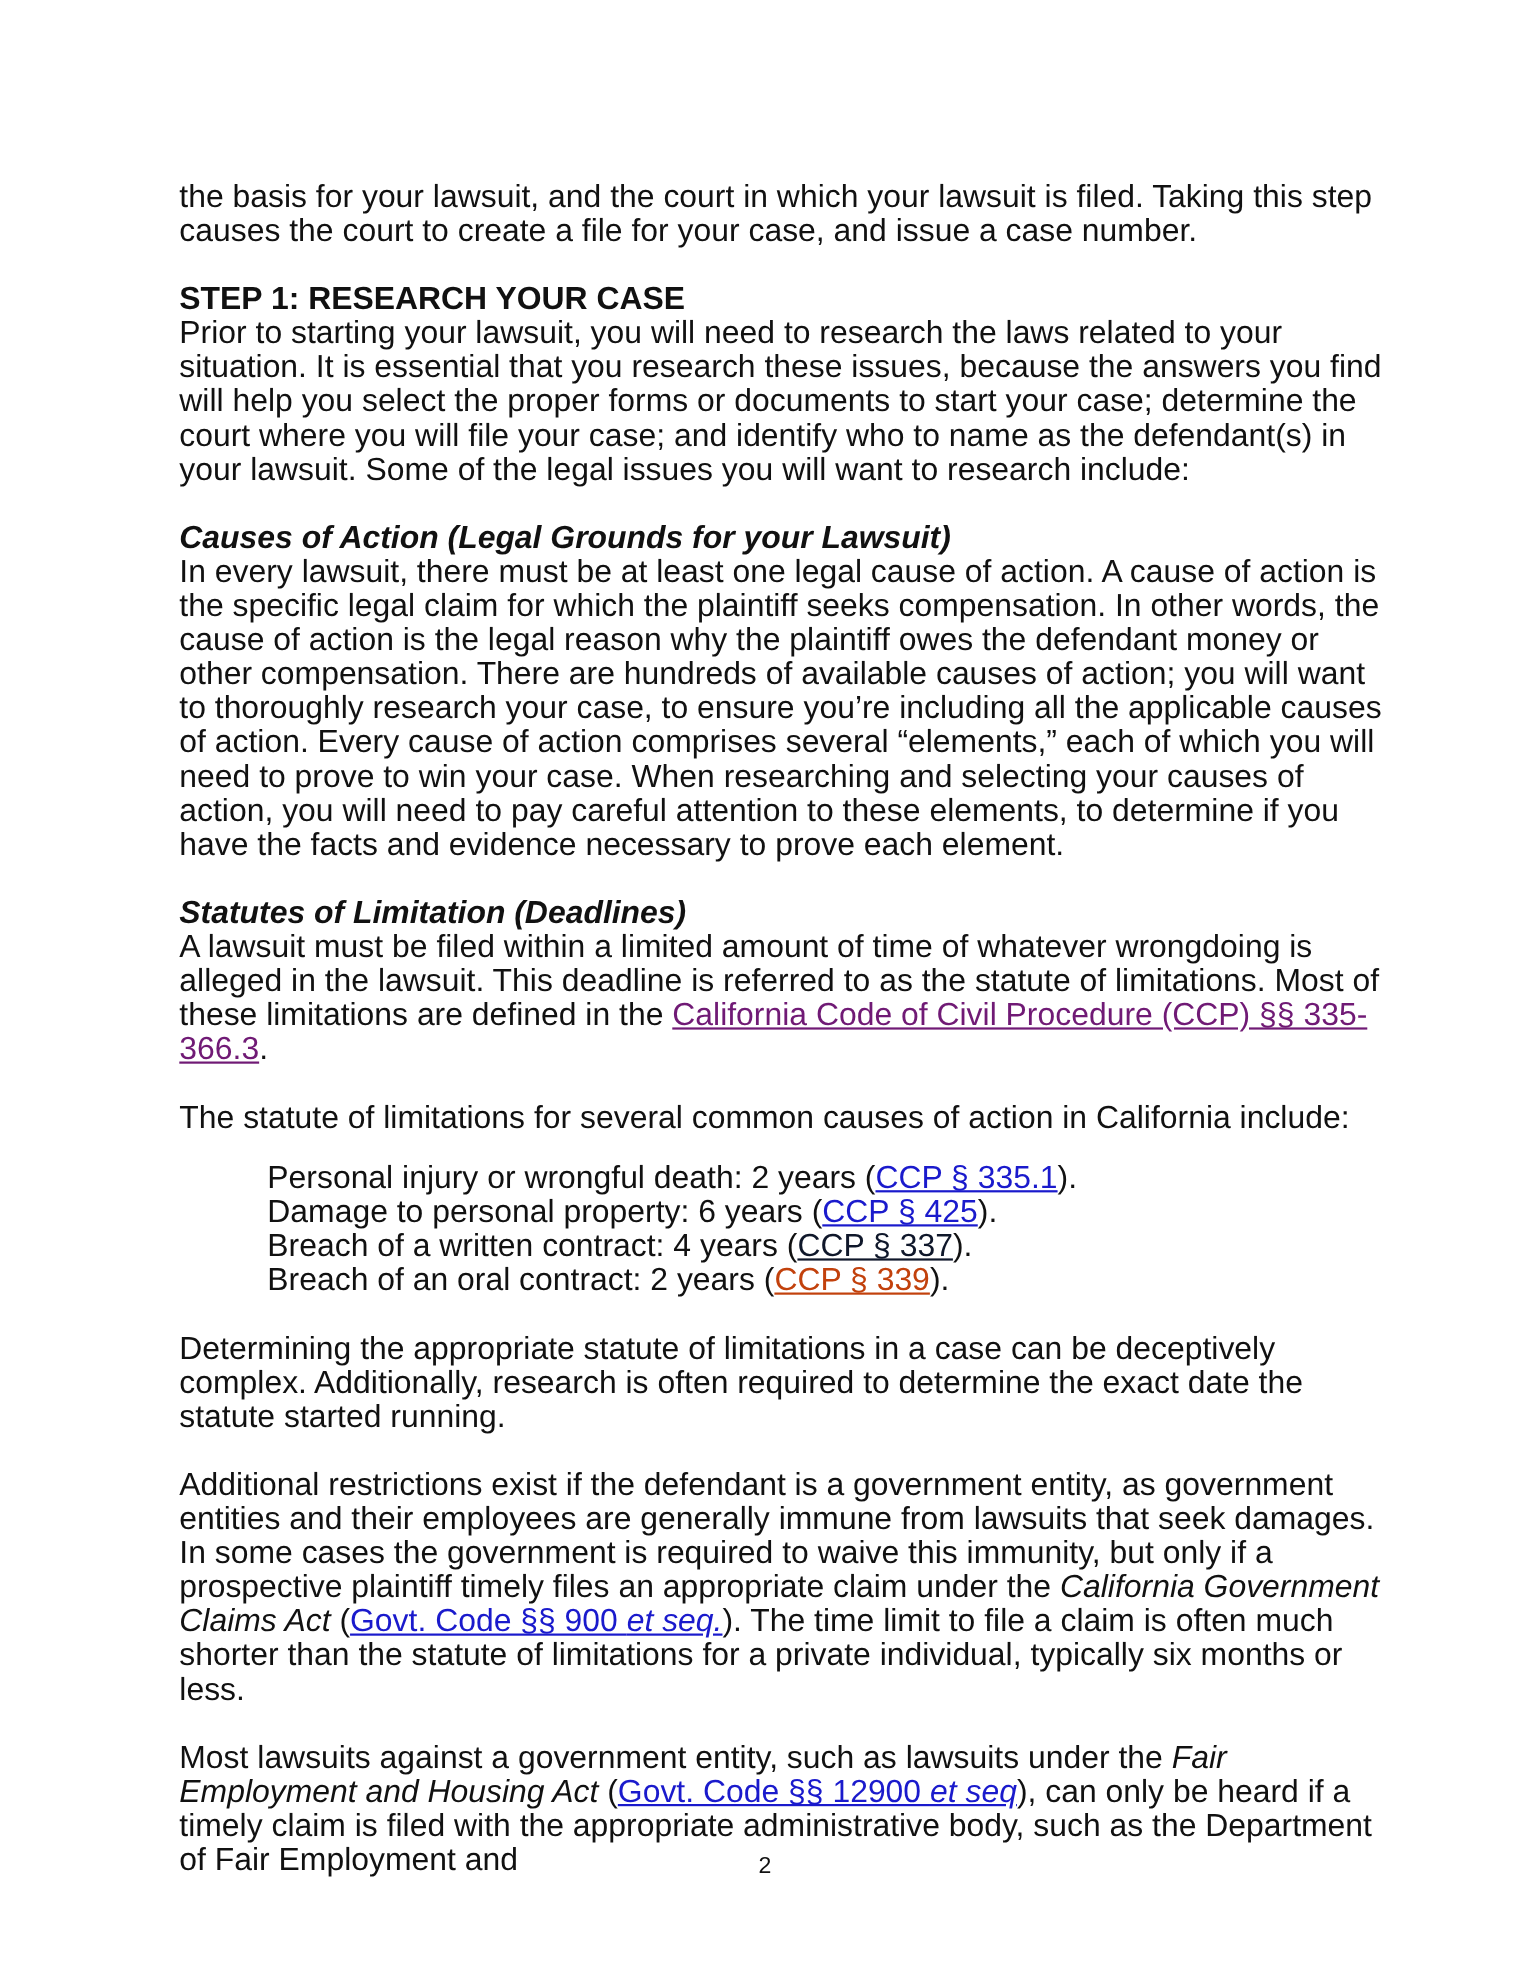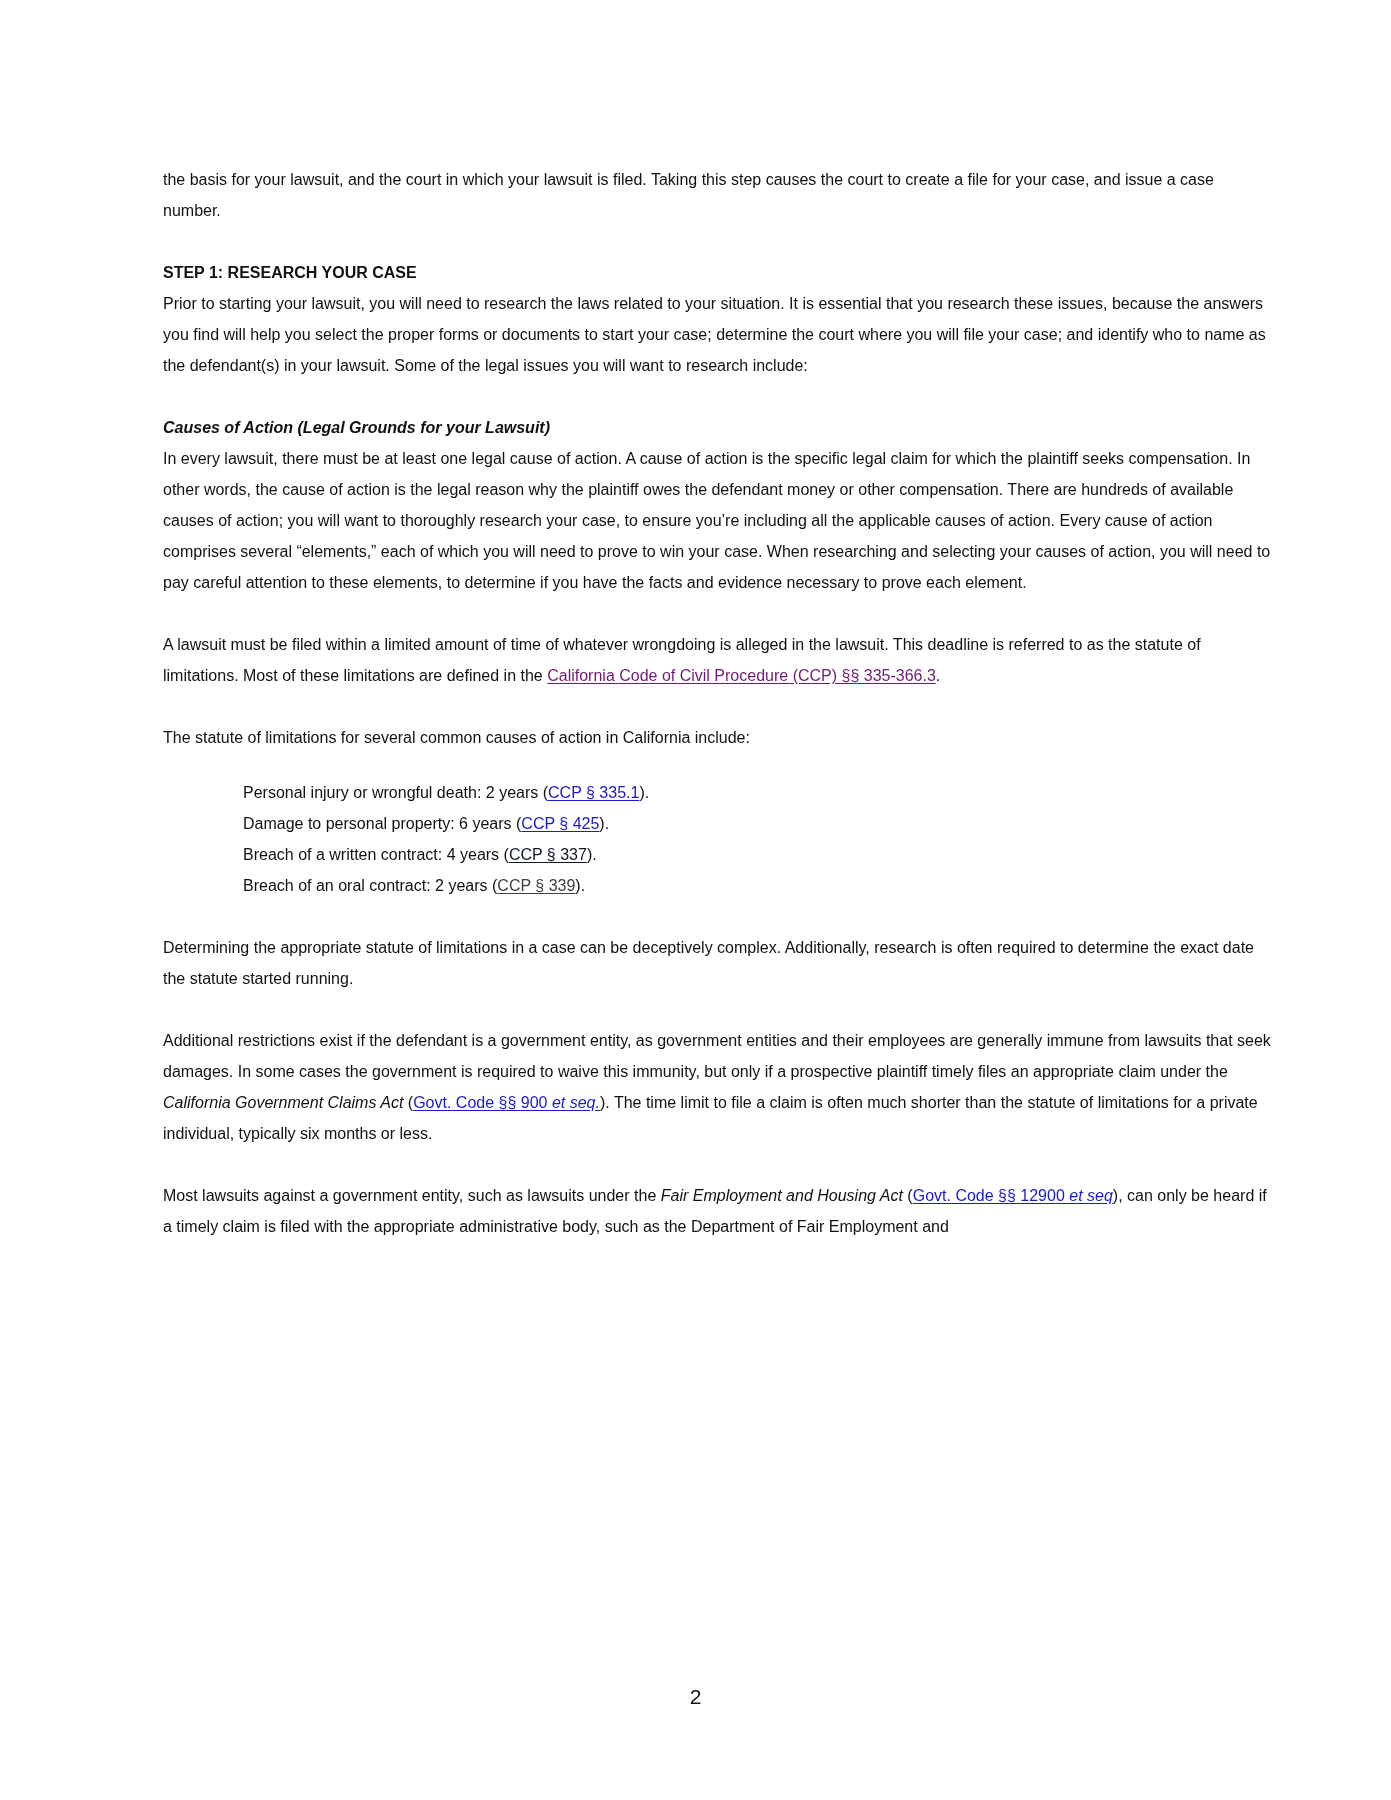--- a/index.html
+++ b/index.html
@@ -1,19 +1,19 @@
 <!DOCTYPE html>
 <html><head>
 <meta charset="utf-8">
 <style>
   html, body { margin: 0; padding: 0; background: #ffffff; }
   body { width: 1391px; height: 1800px; position: relative; overflow: hidden;
          font-family: "Liberation Sans", sans-serif; color: #111111; }
   .page { position: absolute; left: 163px; top: 164px; width: 1110px;
-          font-size: 16px; line-height: 31px; }
+          font-size: 29px; line-height: 31px; }
   p { margin: 0; }
   .gap { height: 31px; }
   .h-bold { font-weight: bold; }
   .h-bi { font-weight: bold; font-style: italic; }
   a.lnk { color: #1a1acc; text-decoration: underline; text-underline-offset: 2px; }
   .ital { font-style: italic; }
   .list { padding-left: 80px; margin-top: 24px; }
   .pagenum { position: absolute; left: 0; width: 1391px; top: 1685px; text-align: center;
              font-size: 21px; }
 </style>
@@ -26,29 +26,30 @@
   <div class="gap"></div>
 
   <p class="h-bold">STEP 1: RESEARCH YOUR CASE</p>
   <p>Prior to starting your lawsuit, you will need to research the laws related to your situation. It is essential that you research these issues, because the answers you find will help you select the proper forms or documents to start your case; determine the court where you will file your case; and identify who to name as the defendant(s) in your lawsuit.  Some of the legal issues you will want to research include:</p>
   <div class="gap"></div>
 
   <p class="h-bi">Causes of Action (Legal Grounds for your Lawsuit)</p>
   <p>In every lawsuit, there must be at least one legal cause of action. A cause of action is the specific legal claim for which the plaintiff seeks compensation. In other words, the cause of action is the legal reason why the plaintiff owes the defendant money or other compensation. There are hundreds of available causes of action; you will want to thoroughly research your case, to ensure you’re including all the applicable causes of action. Every cause of action comprises several “elements,” each of which you will need to prove to win your case. When researching and selecting your causes of action, you will need to pay careful attention to these elements, to determine if you have the facts and evidence necessary to prove each element.</p>
   <div class="gap"></div>
 
+  <p class="h-bi">Statutes of Limitation (Deadlines)</p>
   <p><span>A lawsuit must be filed within a limited amount of time of whatever wrongdoing is alleged in the lawsuit. This deadline is referred to as the statute of limitations. Most of these limitations are defined in the </span><a class="lnk" href="#" style="color: #701a75;">California Code of Civil Procedure (CCP) §§ 335-366.3</a><span>.</span></p>
   <div class="gap"></div>
 
   <p>The statute of limitations for several common causes of action in California include:</p>
   <div class="list">
     <p><span>Personal injury or wrongful death: 2 years (</span><a class="lnk" href="#" style="color: rgb(26, 26, 204);">CCP § 335.1</a><span>).</span></p>
     <p><span>Damage to personal property: 6 years (</span><a class="lnk" href="#" style="color: rgb(26, 26, 204);">CCP § 425</a><span>).</span></p>
     <p><span>Breach of a written contract: 4 years (</span><a class="lnk" href="#" style="color: #0f172a;">CCP § 337</a><span>).</span></p>
-    <p><span>Breach of an oral contract: 2 years (</span><a class="lnk" href="#" style="color: #404040;">CCP § 339</a><span>).</span></p>
+    <p><span>Breach of an oral contract: 2 years (</span><a class="lnk" href="#" style="color: #c2410c;">CCP § 339</a><span>).</span></p>
   </div>
   <div class="gap"></div>
 
   <p>Determining the appropriate statute of limitations in a case can be deceptively complex. Additionally, research is often required to determine the exact date the statute started running.</p>
   <div class="gap"></div>
 
   <p><span>Additional restrictions exist if the defendant is a government entity, as government entities and their employees are generally immune from lawsuits that seek damages. In some cases the government is required to waive this immunity, but only if a prospective plaintiff timely files an appropriate claim under the </span><span class="ital">California Government Claims Act</span><span> (</span><a class="lnk" href="#" style="color: rgb(26, 26, 204);"><span>Govt. Code §§ 900 </span><span class="ital">et seq.</span></a><span>). The time limit to file a claim is often much shorter than the statute of limitations for a private individual, typically six months or less.</span></p>
   <div class="gap"></div>
 
   <p><span>Most lawsuits against a government entity, such as lawsuits under the </span><span class="ital">Fair Employment and Housing Act</span><span> (</span><a class="lnk" href="#" style="color: rgb(26, 26, 204);"><span>Govt. Code §§ 12900 </span><span class="ital">et seq</span></a><span>), can only be heard if a timely claim is filed with the appropriate administrative body, such as the Department of Fair Employment and</span></p>

